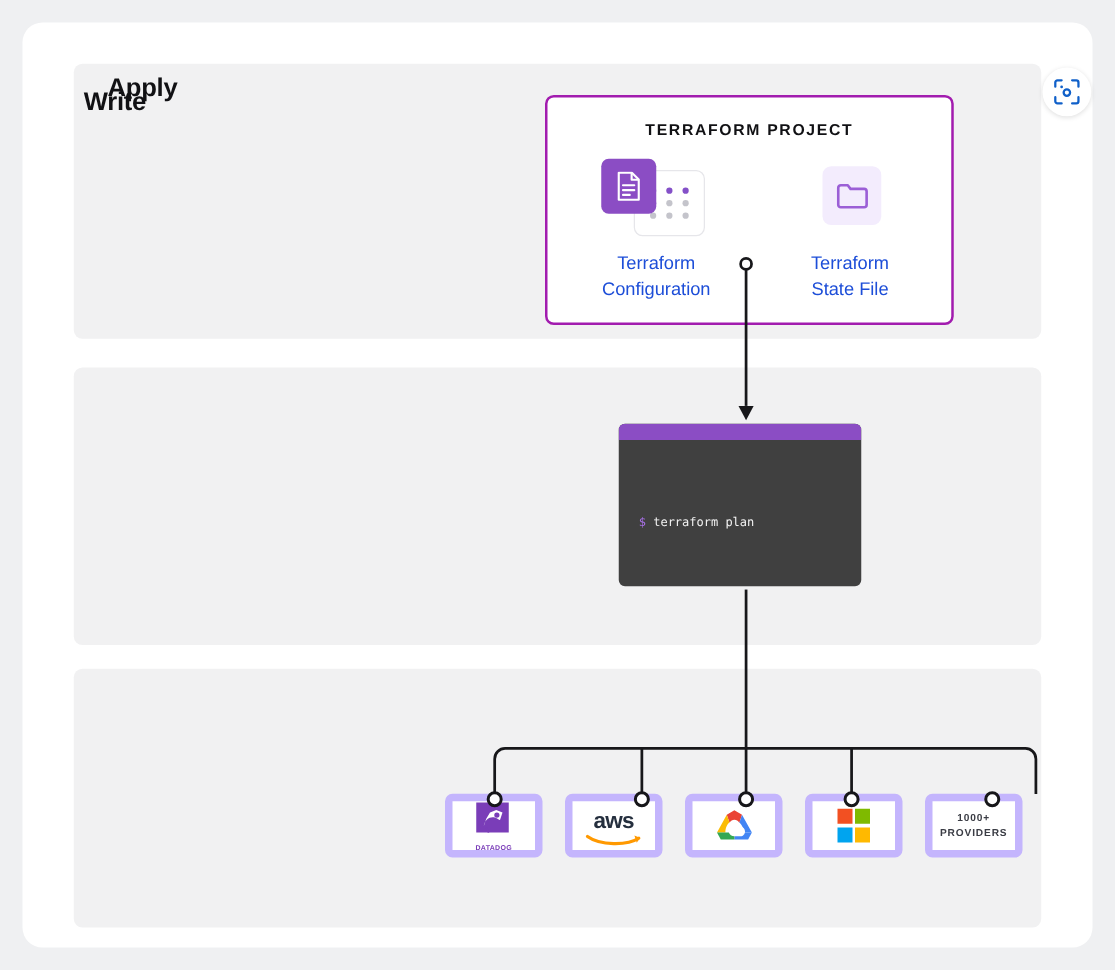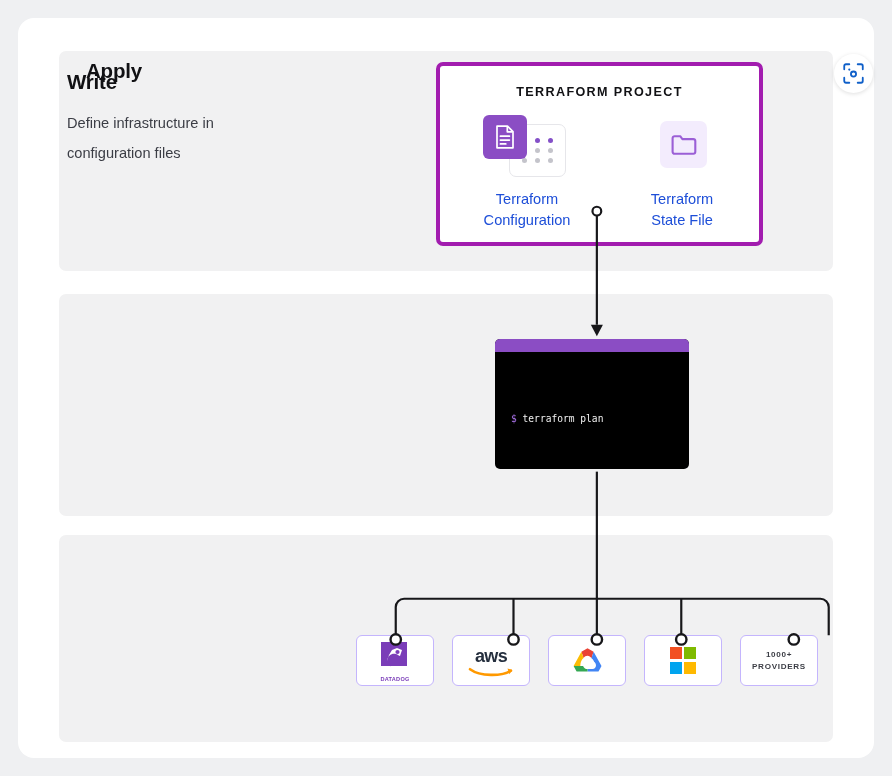--- a/index.html
+++ b/index.html
@@ -59,24 +59,24 @@
     color: #3b3d45;
     line-height: 30px;
   }
   #write-text { top: 52px; }
   #plan-text  { top: 45px; }
   #apply-text { top: 41px; margin-left: 19px; }
 
   
   #tf-project-card {
     position: absolute;
-    left: 418px; top: 44px;
+    left: 418px; top: 58px;
     width: 327px; height: 184px;
     background: #ffffff;
-    border: 4px solid #a21caf;
+    border: 2px solid #a21caf;
     border-radius: 7px;
   }
   #tf-project-title {
     position: absolute;
     left: 0; top: 19px;
     width: 100%;
     text-align: center;
     font-size: 12.6px;
     font-weight: bold;
     letter-spacing: 1.35px;
@@ -148,21 +148,21 @@
     display: flex;
     align-items: center;
     justify-content: center;
   }
 
   
   #terminal {
     position: absolute;
     left: 477px; top: 321px;
     width: 194px; height: 130px;
-    background: #000000;
+    background: #404040;
     border-radius: 5px;
     overflow: hidden;
   }
   #terminal-bar {
     height: 13px;
     background: #8b4dc4;
   }
   #terminal-body {
     padding: 14px 16px;
     font-family: "DejaVu Sans Mono", monospace;
@@ -184,21 +184,21 @@
   
   #providers-row {
     position: absolute;
     left: 338px; top: 617px;
     display: flex;
     gap: 18px;
   }
   .provider-card {
     width: 78px; height: 51px;
     background: #ffffff;
-    border: 1px solid #c4b5fd;
+    border: 6px solid #c4b5fd;
     border-radius: 6px;
     display: flex;
     align-items: center;
     justify-content: center;
   }
   .providers-text {
     font-size: 8.1px;
     font-weight: bold;
     letter-spacing: 0.7px;
     color: #3b3d45;
@@ -253,24 +253,20 @@
 
 <div id="page-shell">
   <div id="page-card">
 
     <div class="section" id="section-write"></div>
     <div class="section" id="section-plan"></div>
     <div class="section" id="section-apply"></div>
 
     <div class="step-text" id="write-text">
       <div class="step-title">Write</div>
-      <div class="step-desc">
-        <div>Define infrastructure in</div>
-        <div>configuration files</div>
-      </div>
     </div>
 
 
     <div class="step-text" id="apply-text">
       <div class="step-title">Apply</div>
     </div>
 
     <div id="tf-project-card">
       <div id="tf-project-title">TERRAFORM PROJECT</div>
 

